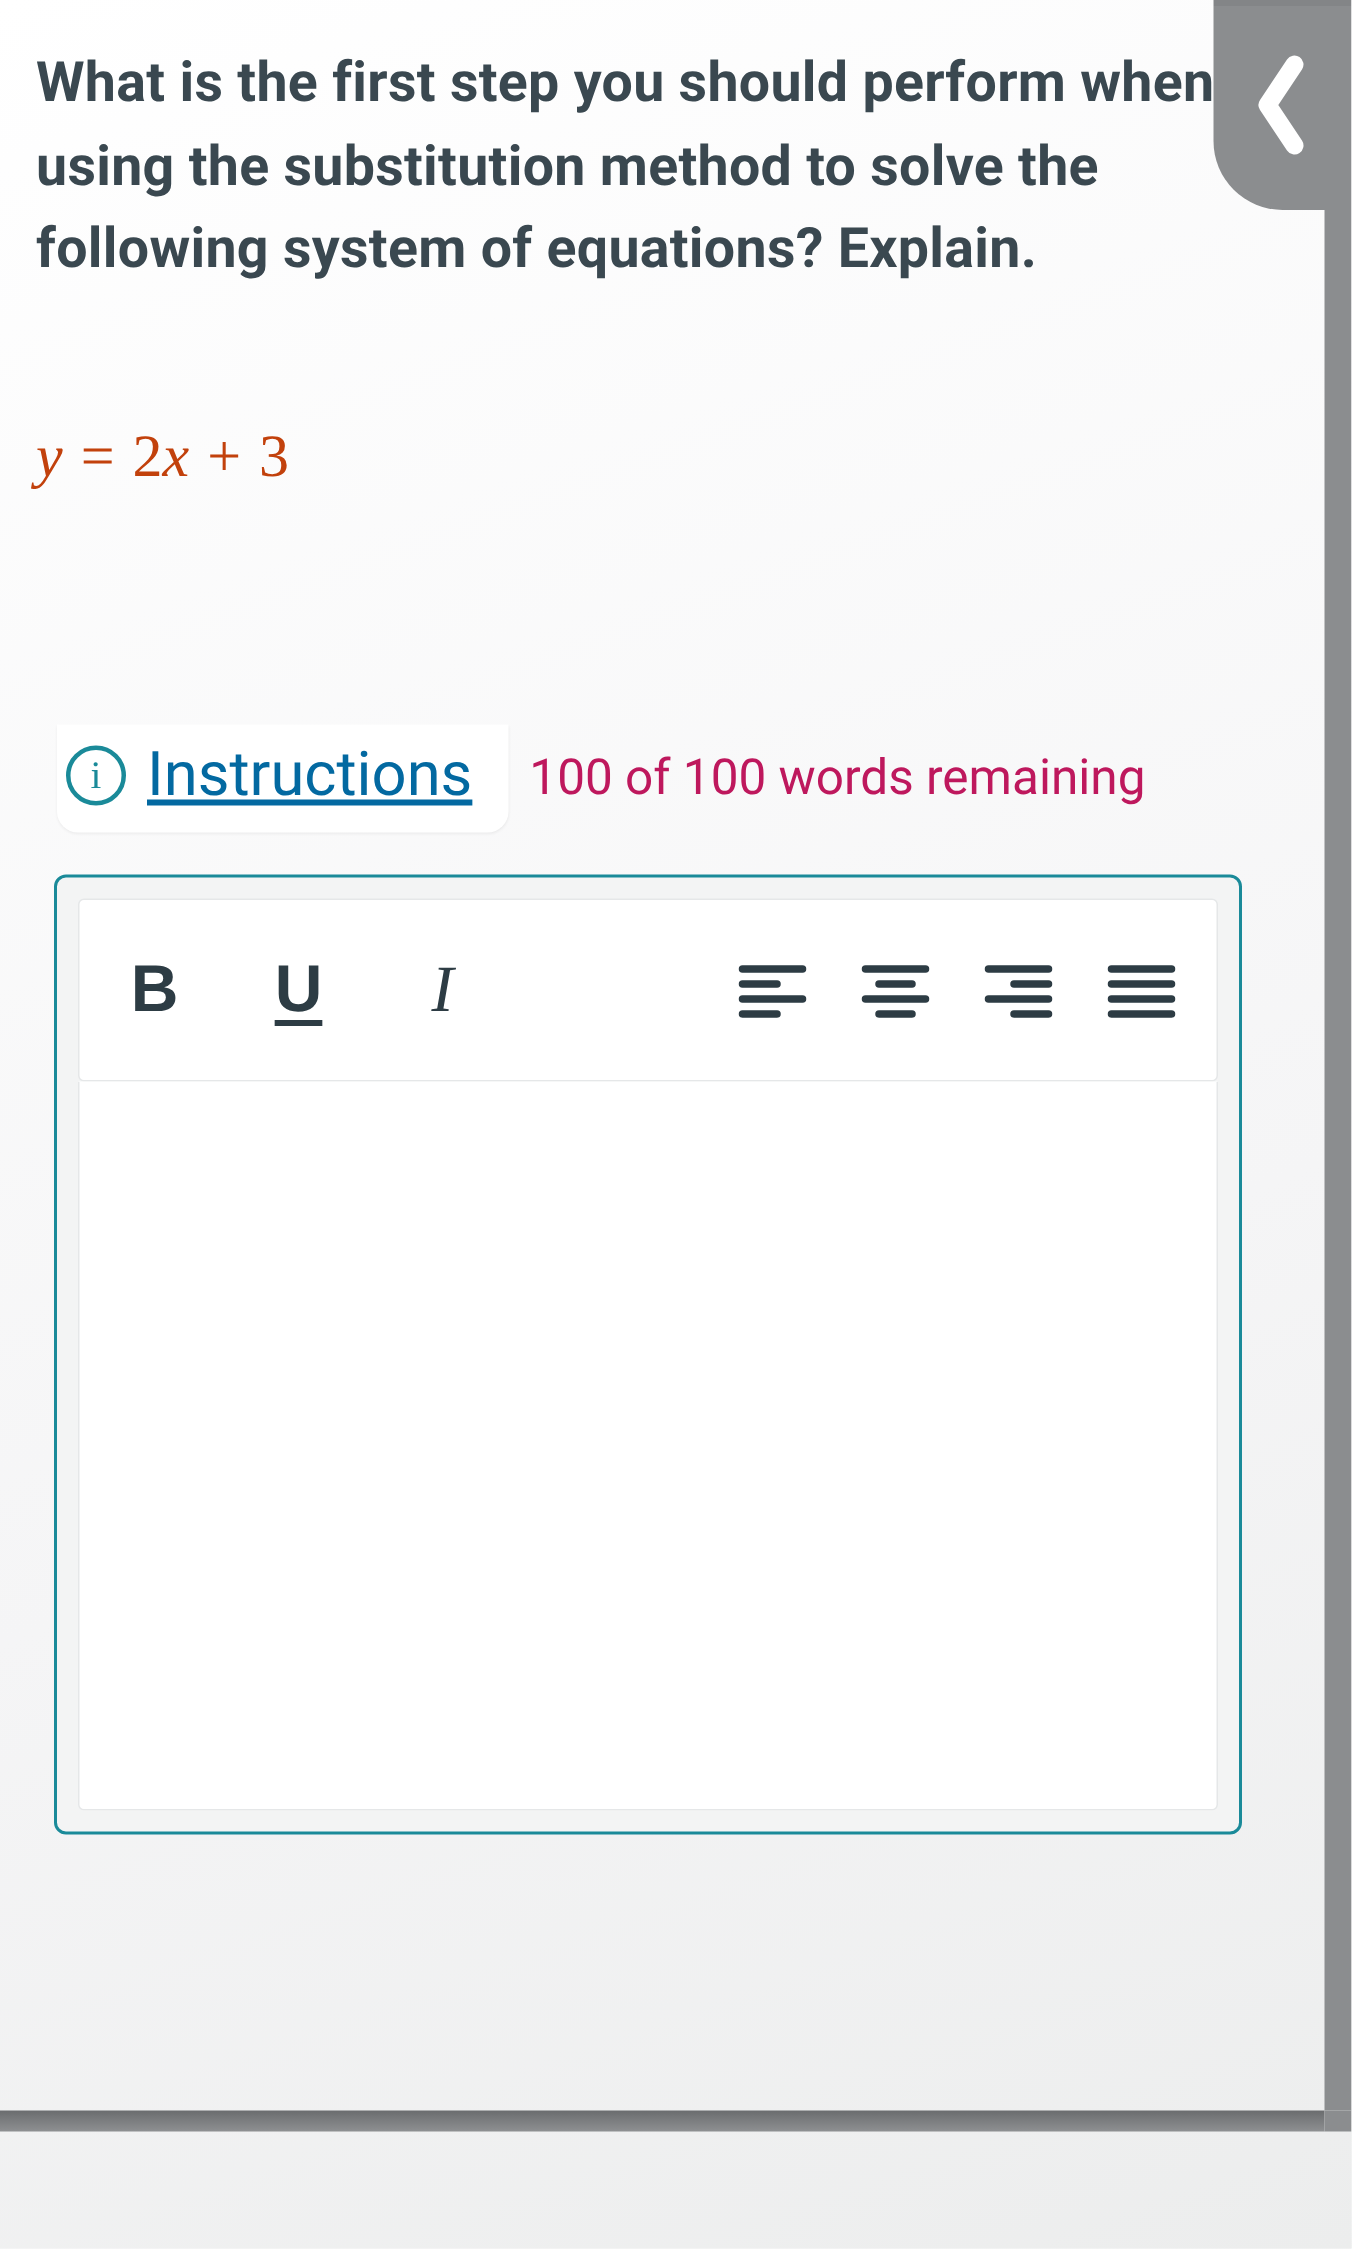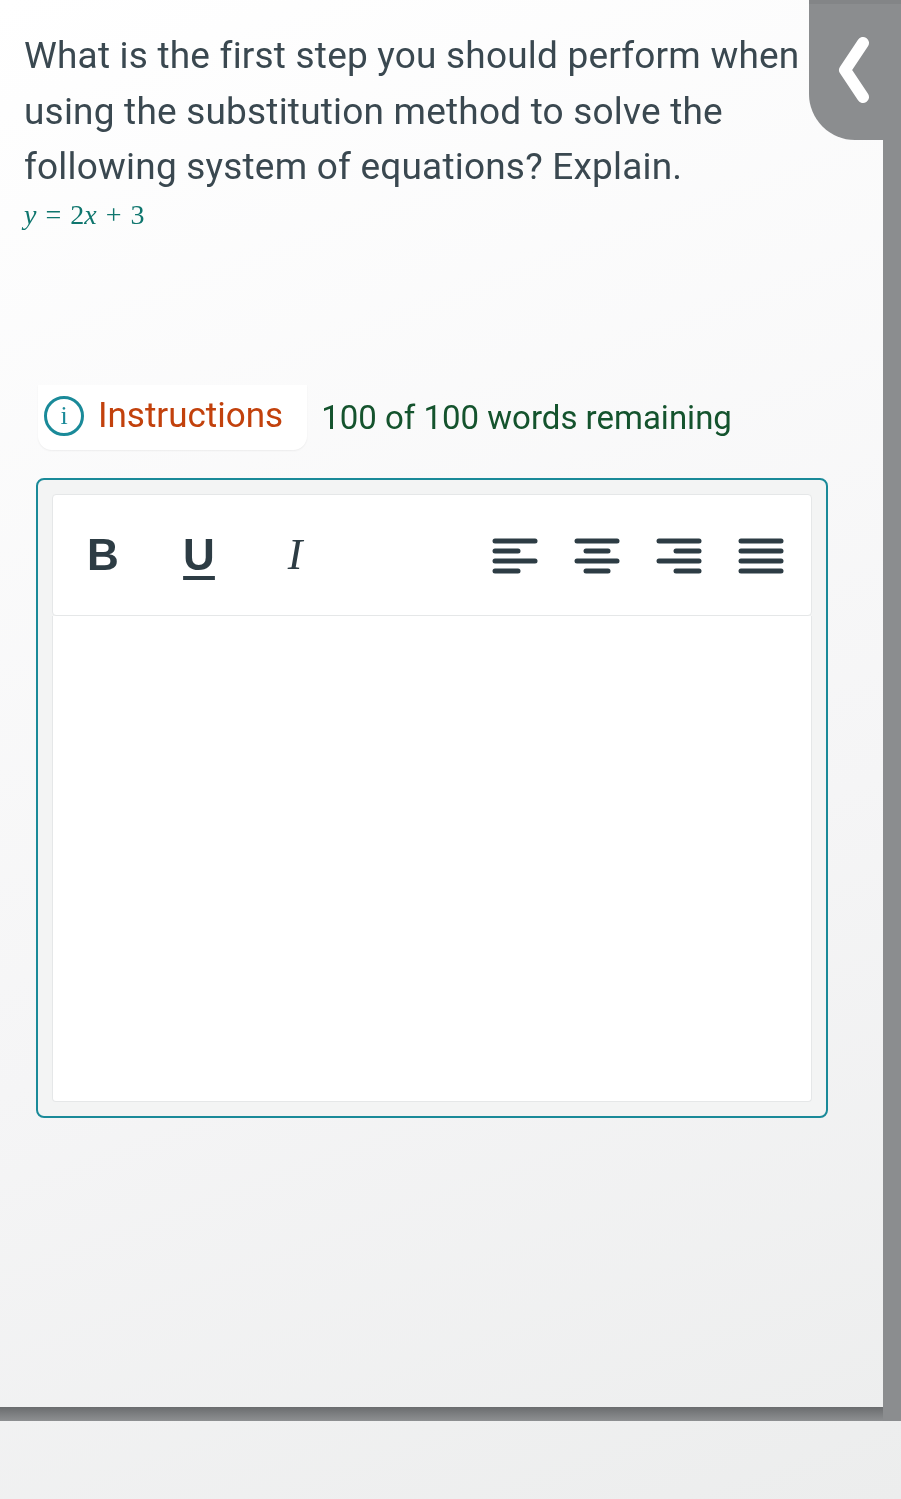--- a/index.html
+++ b/index.html
@@ -12,27 +12,28 @@
     overflow: hidden;
   }
   .content {
     padding: 28px 24px 0 24px;
     width: 862px;
   }
   .question-text {
     font-size: 37px;
     line-height: 1.5;
     color: #3a4850;
-    font-weight: 400;
+    font-weight: 700;
+    margin-bottom: 80px;
     letter-spacing: 0.2px;
   }
   .equations {
     font-family: "Times New Roman", Times, serif;
-    font-size: 28px;
-    color: #0f766e;
+    font-size: 40px;
+    color: #c2410c;
     line-height: 1.45;
     margin-bottom: 150px;
   }
   .equations .line { display: block; font-style: italic; }
   .equations .op { font-style: normal; padding: 0 2px; }
   .equations .num { font-style: normal; }
   .instructions-row {
     display: flex;
     align-items: center;
     gap: 14px;
@@ -53,25 +54,26 @@
     border: 3px solid #1a8a99;
     border-radius: 50%;
     display: inline-flex;
     align-items: center; justify-content: center;
     color: #1a8a99;
     font-family: Georgia, serif;
     font-size: 26px;
     line-height: 1;
   }
   .instructions-label {
-    color: #c2410c;
-    font-size: 35px;
+    color: #0369a1;
+    font-size: 41px;
+    text-decoration: underline;
   }
   .word-count {
-    color: #14532d;
+    color: #be185d;
     font-size: 33px;
   }
   .editor {
     margin: 0 10px 0 12px;
     border: 2px solid #1a8a99;
     border-radius: 8px;
     background: #f3f4f4;
     padding: 14px;
     height: 640px;
     display: flex;

